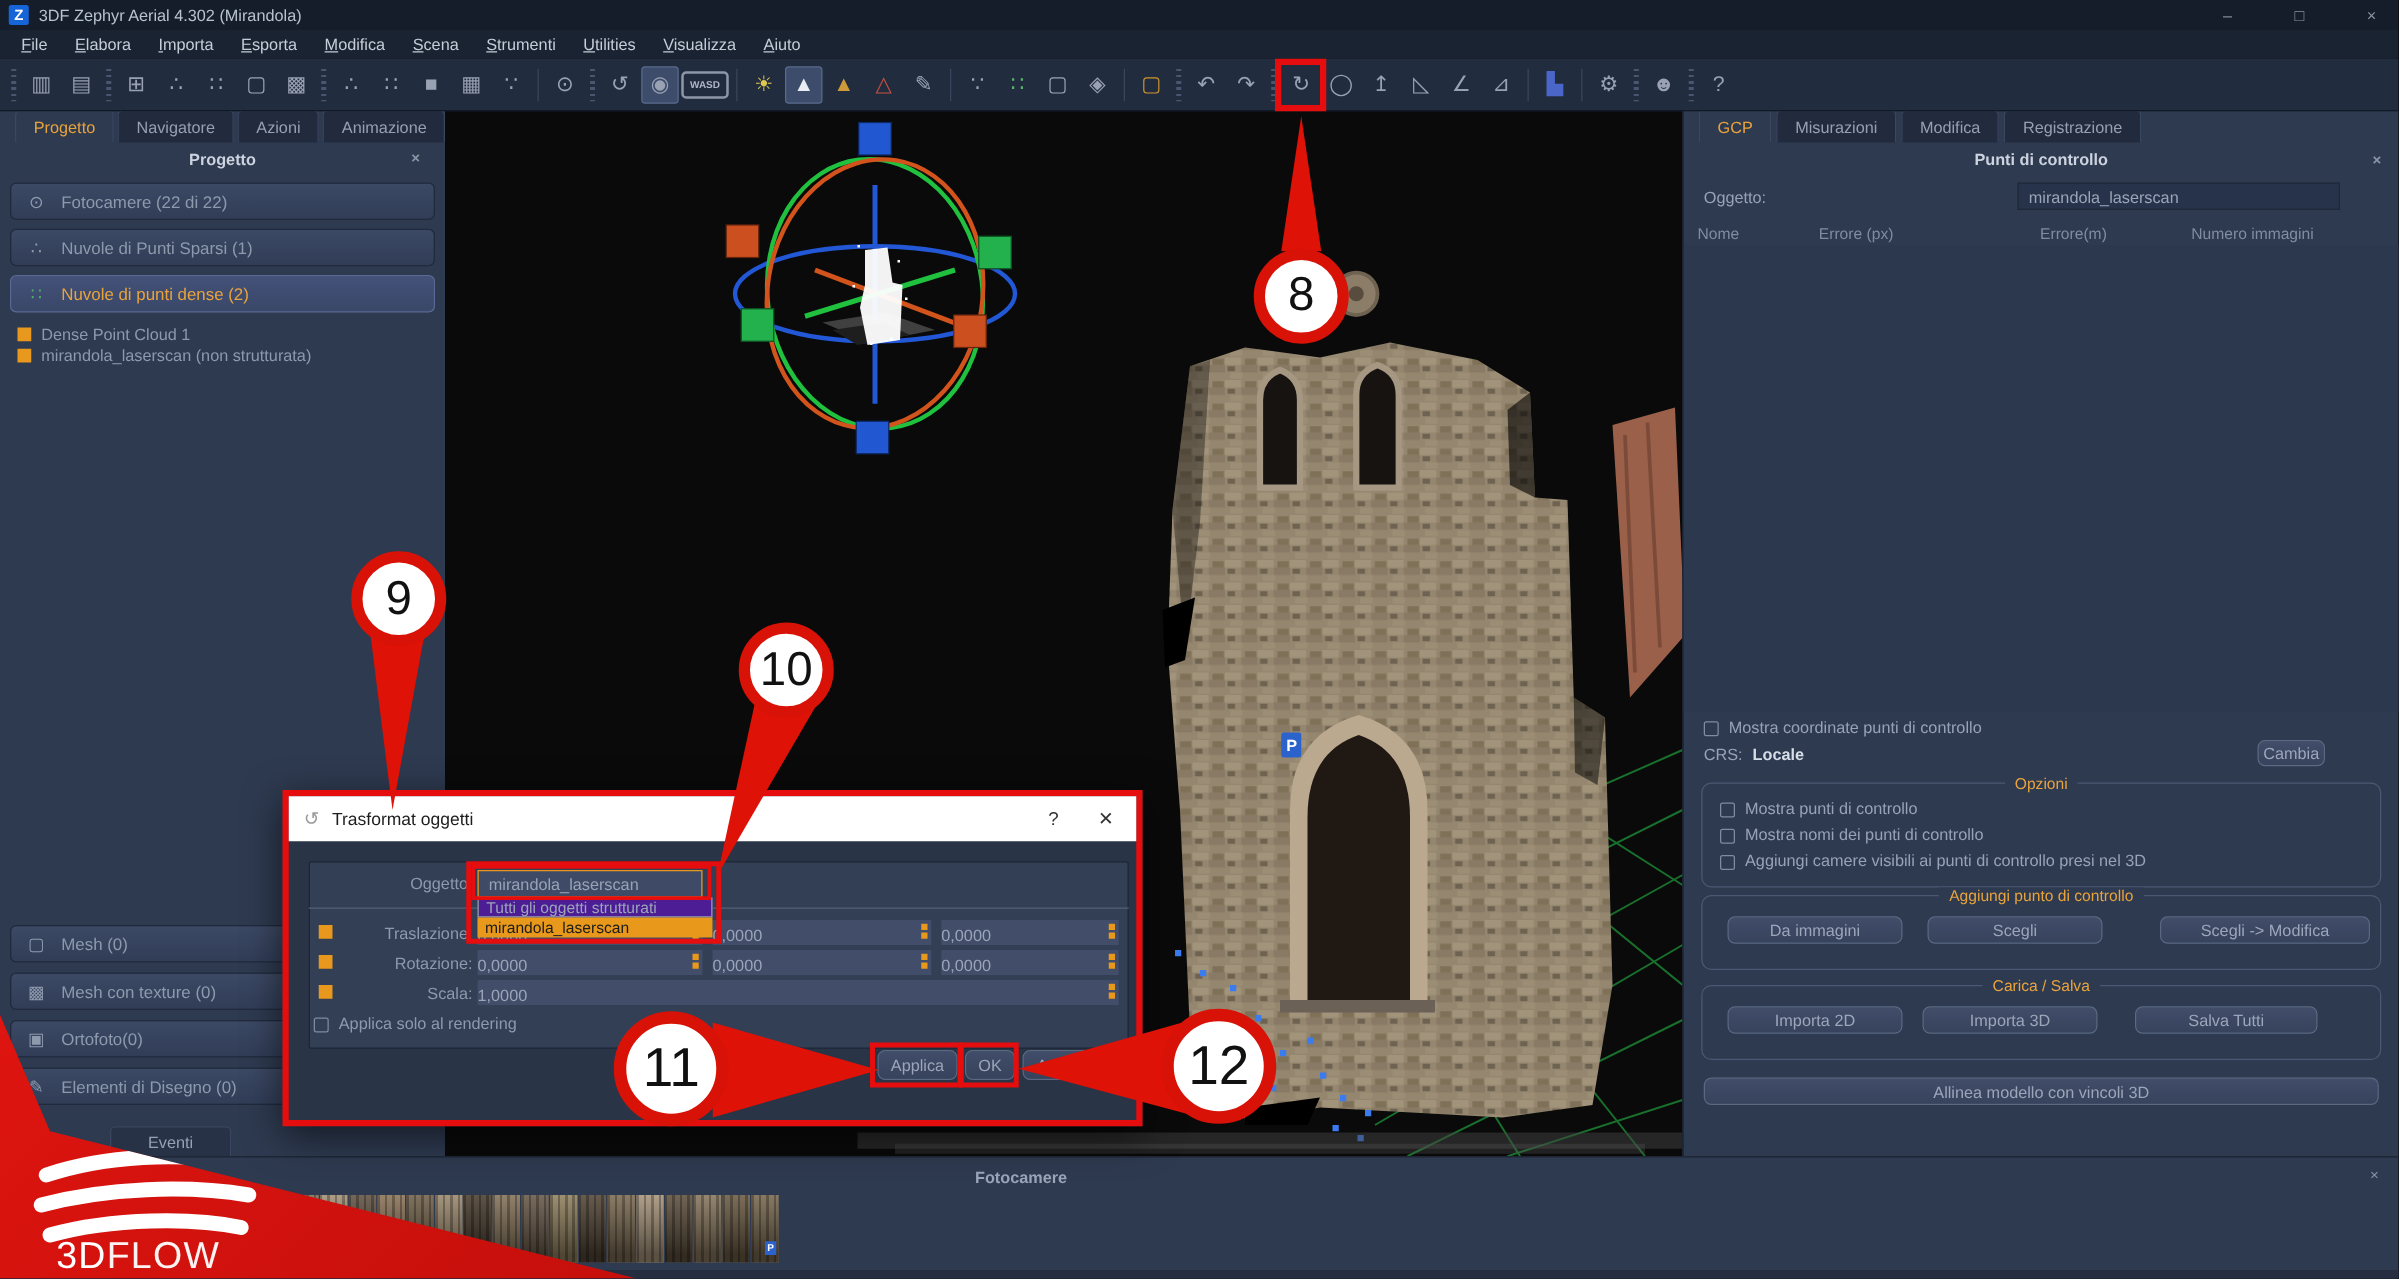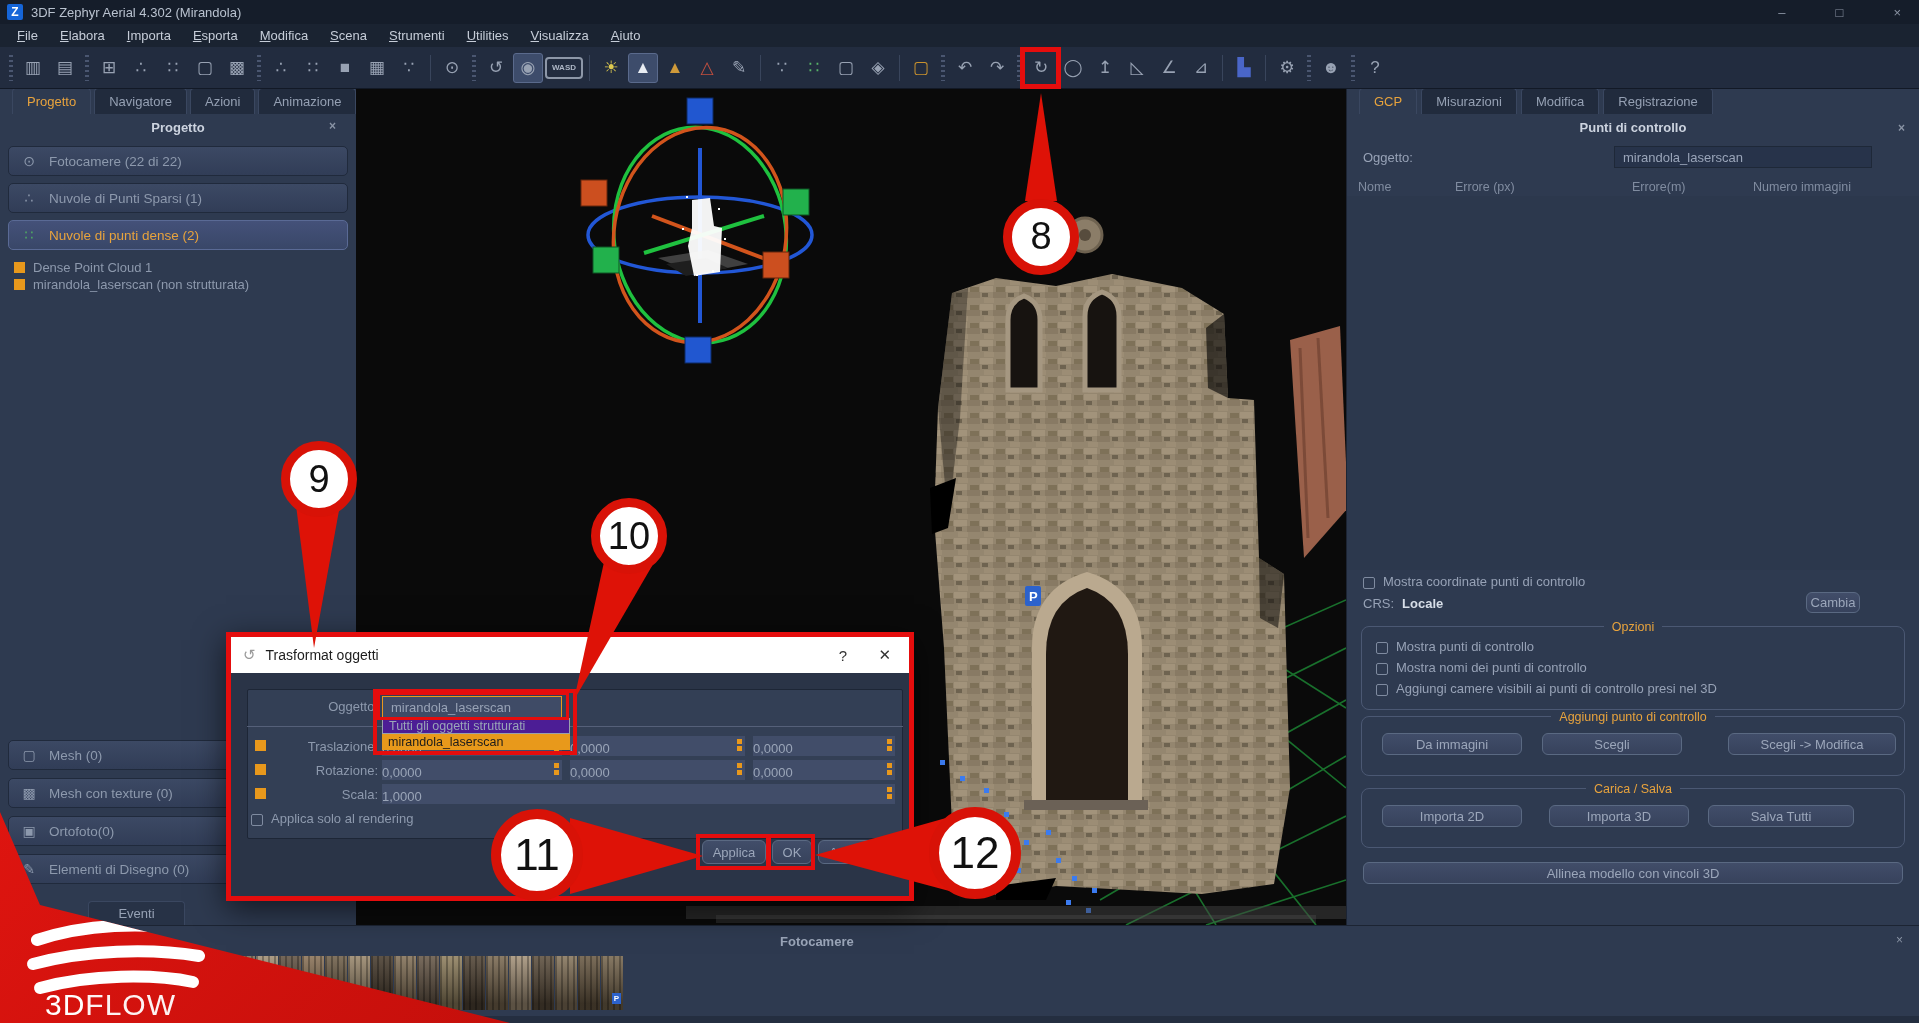--- a/index.html
+++ b/index.html
@@ -404,21 +404,21 @@
     </div>
     <div class="groupbox" style="top:628px;height:58px">
       <div class="grouptitle"><span>Aggiungi punto di controllo</span></div>
       <div class="btn" style="position:absolute;left:20px;top:16px;width:140px;height:22px">Da immagini</div>
       <div class="btn" style="position:absolute;left:180px;top:16px;width:140px;height:22px">Scegli</div>
       <div class="btn" style="position:absolute;left:366px;top:16px;width:168px;height:22px">Scegli -&gt; Modifica</div>
     </div>
     <div class="groupbox" style="top:700px;height:58px">
       <div class="grouptitle"><span>Carica / Salva</span></div>
       <div class="btn" style="position:absolute;left:20px;top:16px;width:140px;height:22px">Importa 2D</div>
-      <div class="btn" style="position:absolute;left:187px;top:16px;width:140px;height:22px">Importa 3D</div>
+      <div class="btn" style="position:absolute;left:176px;top:16px;width:140px;height:22px">Importa 3D</div>
       <div class="btn" style="position:absolute;left:346px;top:16px;width:146px;height:22px">Salva Tutti</div>
     </div>
     <div class="btn" style="position:absolute;left:16px;top:774px;width:540px;height:22px">Allinea modello con vincoli 3D</div>
   </div>
 
   <div class="bottom-bar">
     <div class="bb-title">Fotocamere</div>
     <span class="panel-x" style="right:16px;top:8px">×</span>
     <div class="bb-strip" id="thumbstrip"><div class="thumb" style="background: rgb(110, 92, 70);"></div><div class="thumb" style="background: rgb(139, 122, 96);"></div><div class="thumb" style="background: rgb(86, 72, 57);"></div><div class="thumb" style="background: rgb(148, 131, 107);"></div><div class="thumb" style="background: rgb(75, 63, 48);"></div><div class="thumb" style="background: rgb(125, 108, 85);"></div><div class="thumb psign" style="background: rgb(161, 143, 117);"></div><div class="thumb" style="background: rgb(97, 82, 67);"></div><div class="thumb" style="background: rgb(138, 114, 87);"></div><div class="thumb" style="background: rgb(112, 96, 74);"></div><div class="thumb" style="background: rgb(153, 135, 108);"></div><div class="thumb" style="background: rgb(72, 60, 46);"></div><div class="thumb" style="background: rgb(131, 113, 88);"></div><div class="thumb" style="background: rgb(103, 88, 72);"></div><div class="thumb" style="background: rgb(144, 128, 95);"></div><div class="thumb" style="background: rgb(82, 69, 54);"></div><div class="thumb" style="background: rgb(123, 106, 82);"></div><div class="thumb" style="background: rgb(165, 147, 122);"></div><div class="thumb" style="background: rgb(93, 79, 62);"></div><div class="thumb" style="background: rgb(134, 117, 92);"></div><div class="thumb" style="background: rgb(106, 90, 68);"></div><div class="thumb psign" style="background: rgb(119, 103, 79);"></div></div>
     <div class="bb-bottom"></div>

